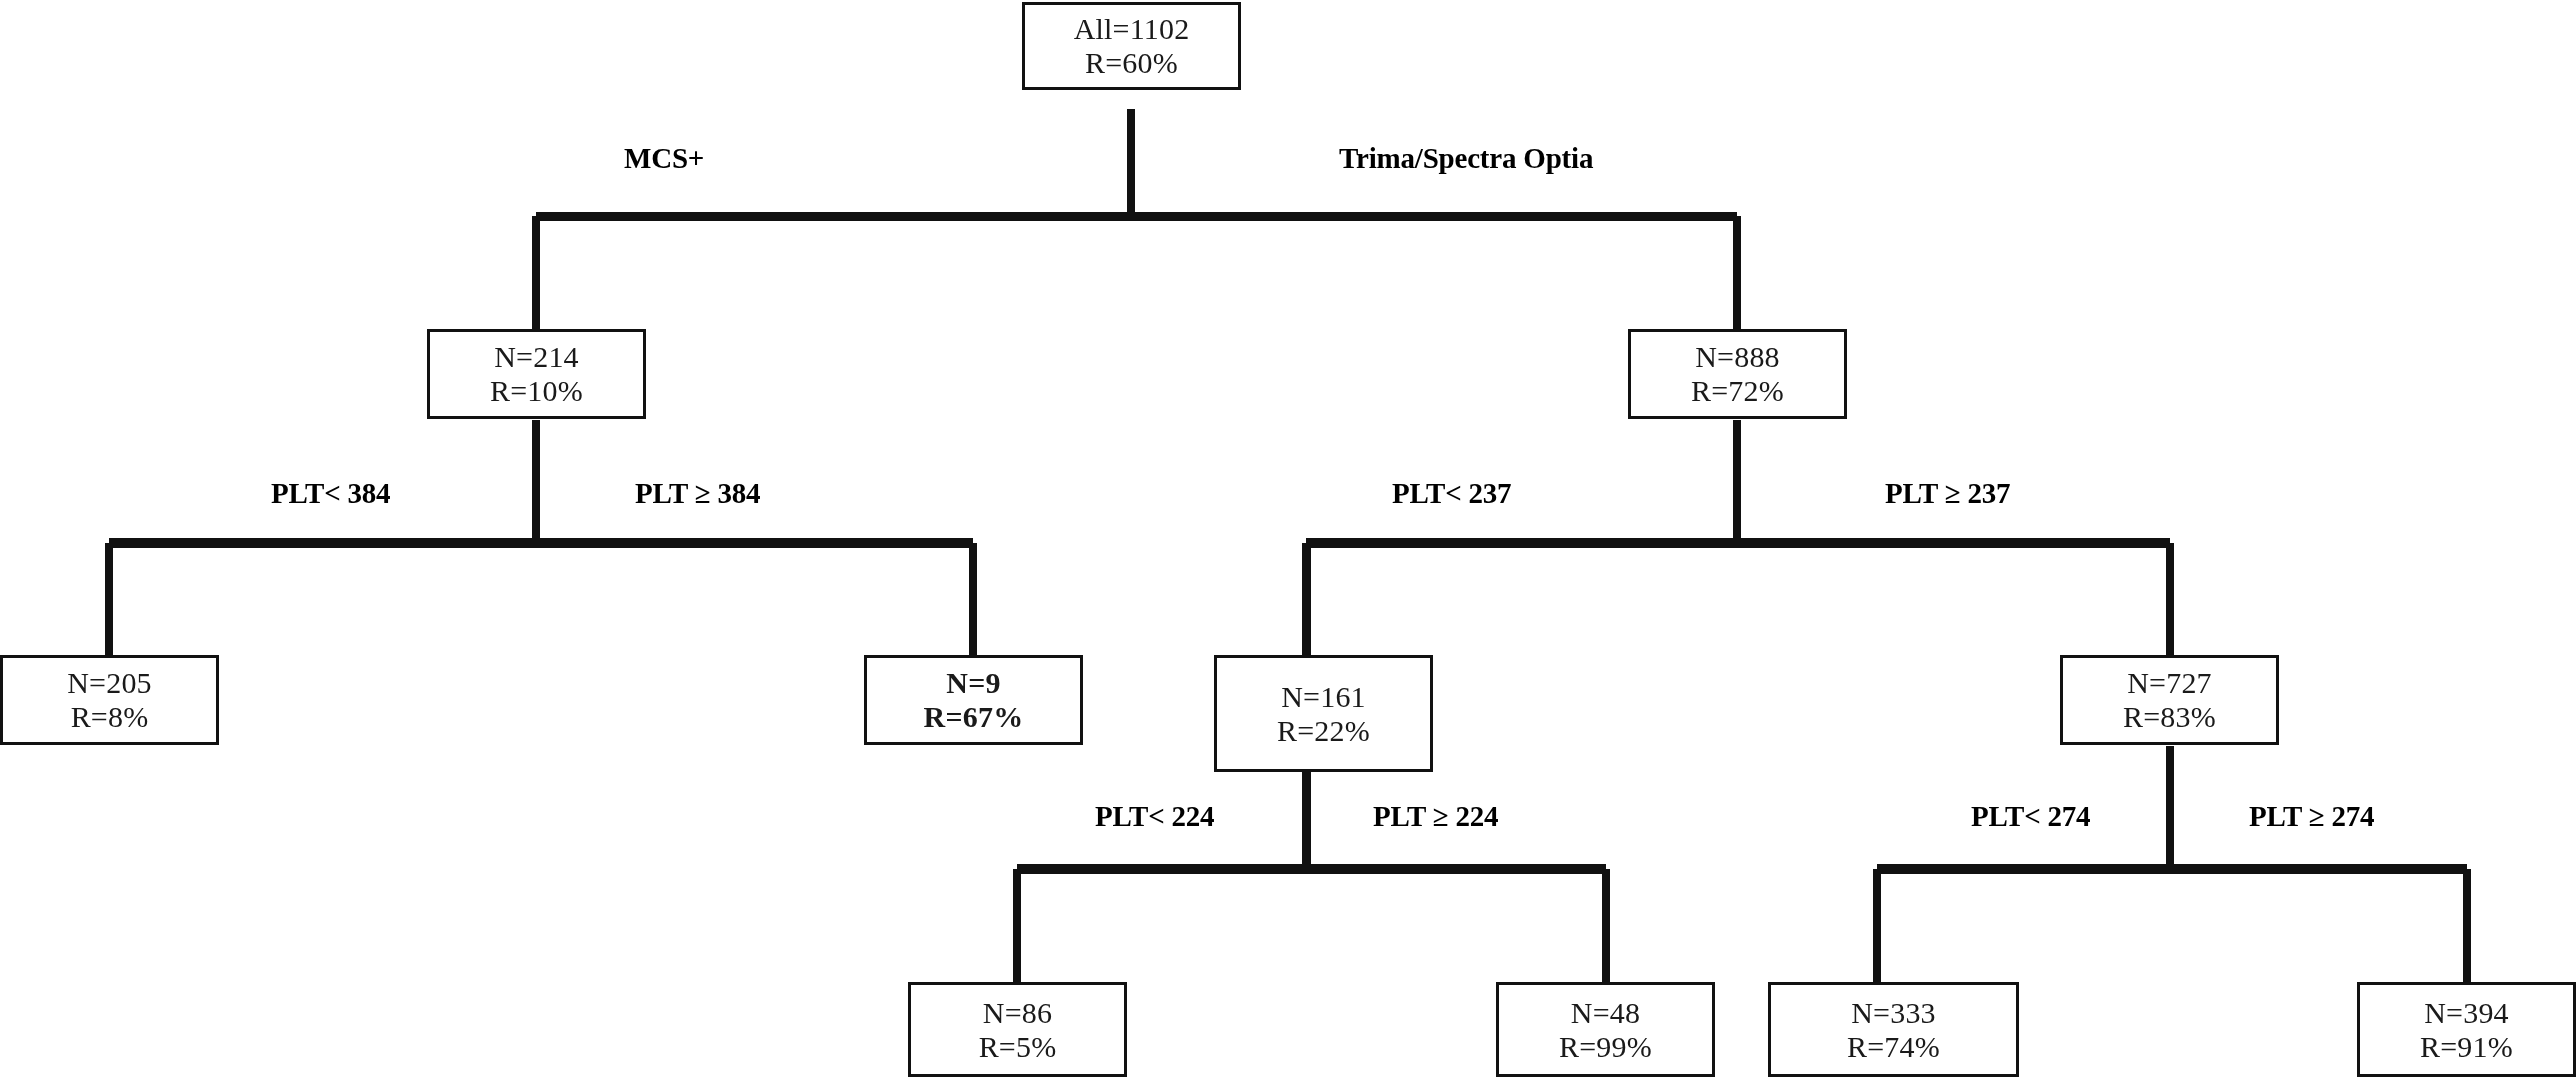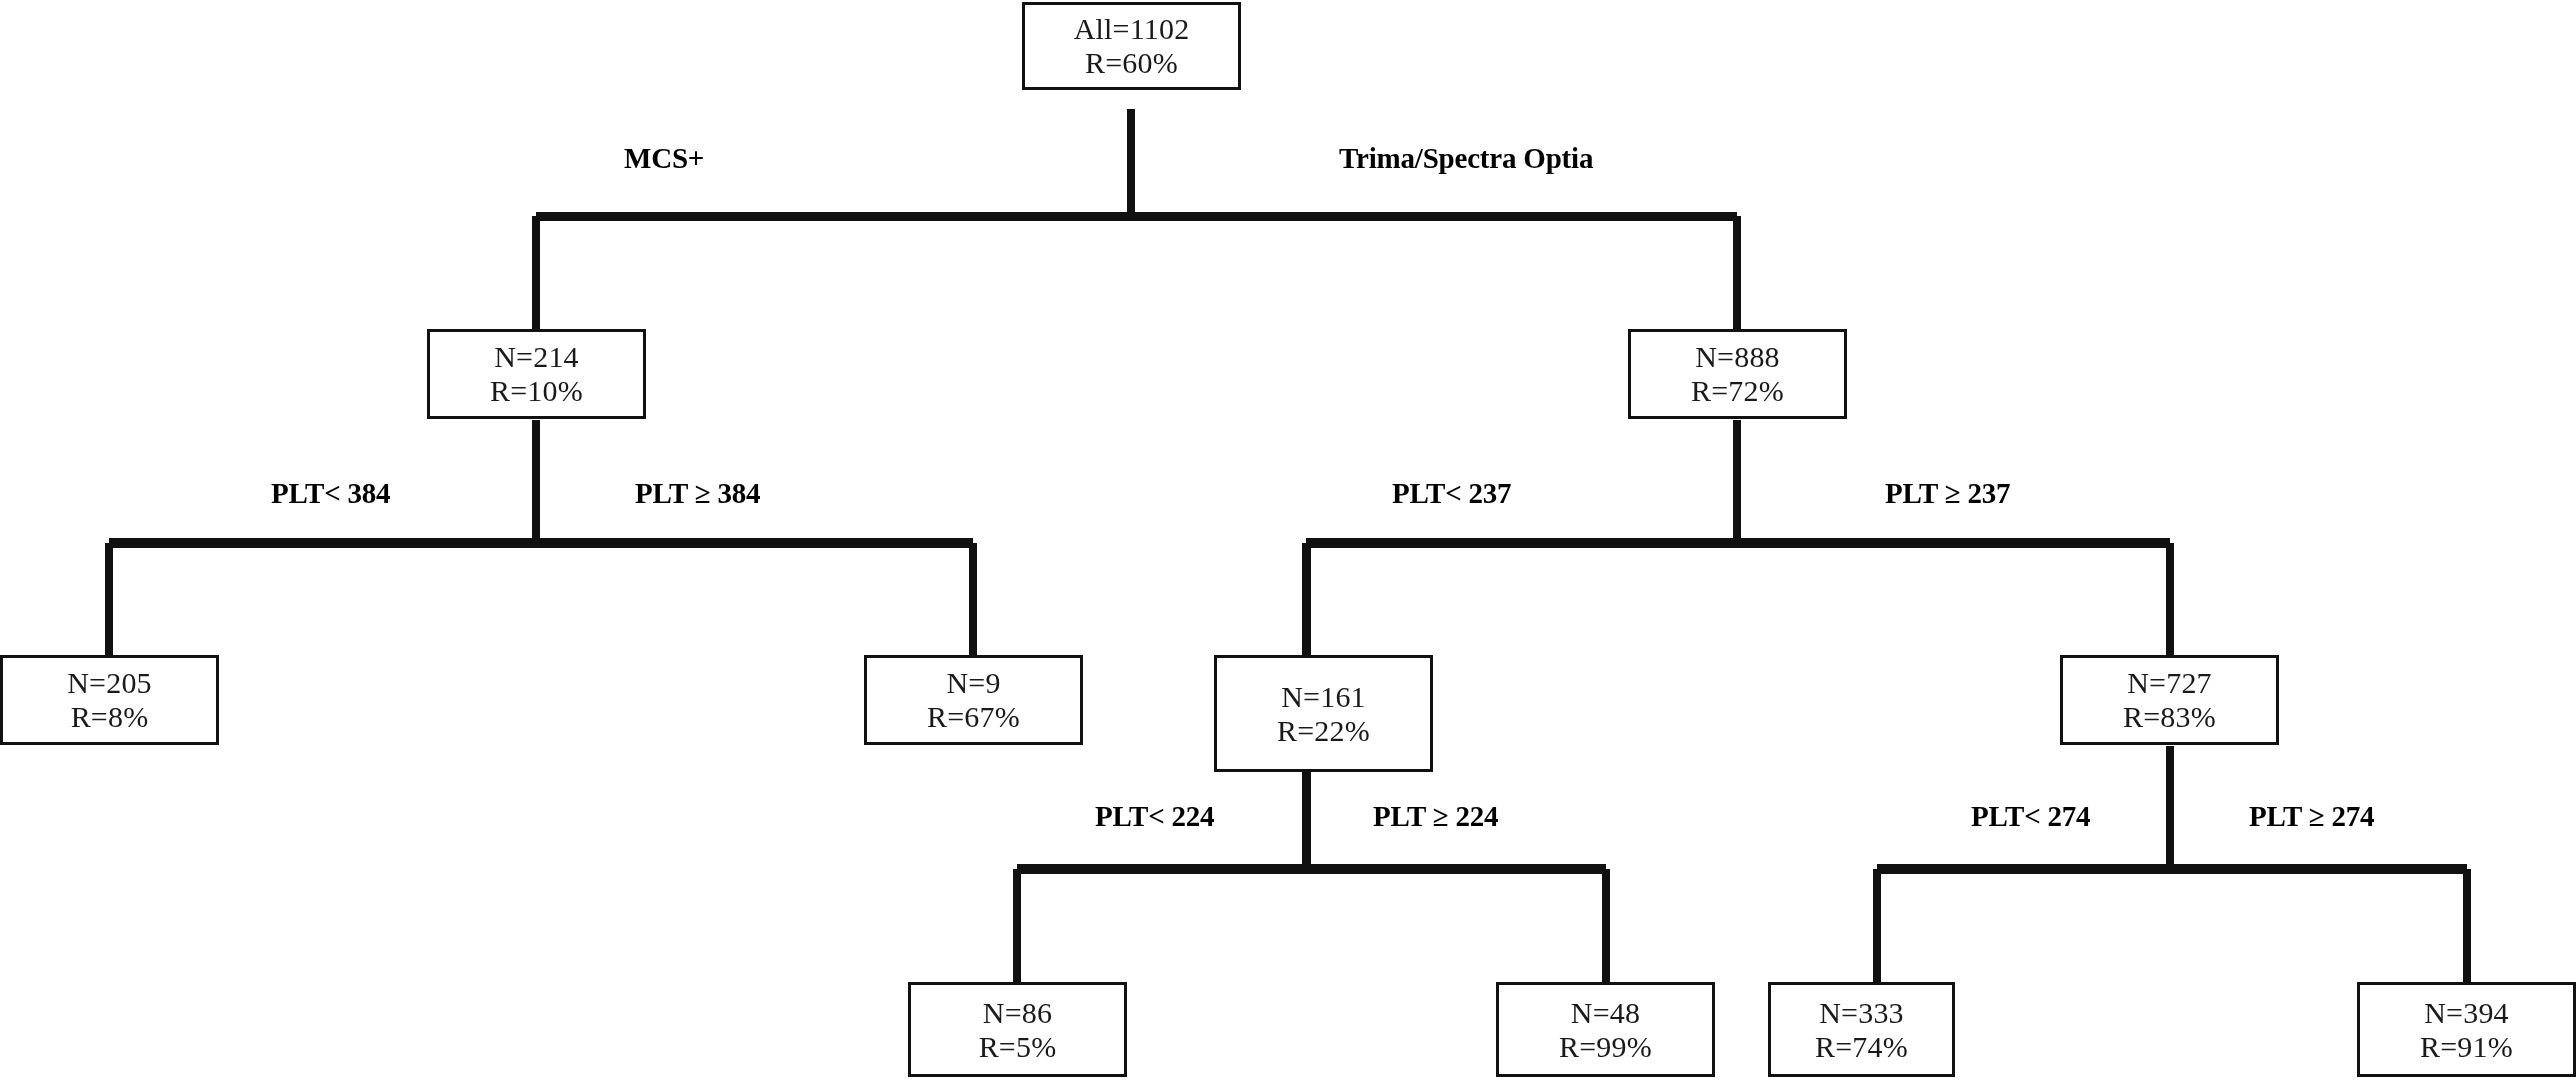--- a/index.html
+++ b/index.html
@@ -88,41 +88,41 @@
         <div class="node-line">R=10%</div>
       </div>
       <div class="tree-node" style="left: 1628px; top: 329px; width: 219px; height: 90px;">
         <div class="node-line">N=888</div>
         <div class="node-line">R=72%</div>
       </div>
       <div class="tree-node" style="left: 0px; top: 655px; width: 219px; height: 90px;">
         <div class="node-line">N=205</div>
         <div class="node-line">R=8%</div>
       </div>
-      <div class="tree-node" style="left: 864px; top: 655px; width: 219px; height: 90px;">
+      <div class="tree-node" style="left: 864px; top: 655px; width: 219px; height: 90px; font-weight: bold;">
         <div class="node-line">N=9</div>
         <div class="node-line">R=67%</div>
       </div>
       <div class="tree-node" style="left: 1214px; top: 655px; width: 219px; height: 117px;">
         <div class="node-line">N=161</div>
         <div class="node-line">R=22%</div>
       </div>
       <div class="tree-node" style="left: 2060px; top: 655px; width: 219px; height: 90px;">
         <div class="node-line">N=727</div>
         <div class="node-line">R=83%</div>
       </div>
       <div class="tree-node" style="left: 908px; top: 982px; width: 219px; height: 95px;">
         <div class="node-line">N=86</div>
         <div class="node-line">R=5%</div>
       </div>
       <div class="tree-node" style="left: 1496px; top: 982px; width: 219px; height: 95px;">
         <div class="node-line">N=48</div>
         <div class="node-line">R=99%</div>
       </div>
-      <div class="tree-node" style="left: 1768px; top: 982px; width: 187px; height: 95px;">
+      <div class="tree-node" style="left: 1768px; top: 982px; width: 251px; height: 95px;">
         <div class="node-line">N=333</div>
         <div class="node-line">R=74%</div>
       </div>
       <div class="tree-node" style="left: 2357px; top: 982px; width: 219px; height: 95px;">
         <div class="node-line">N=394</div>
         <div class="node-line">R=91%</div>
       </div>
     </div>
   <div id="label-layer">
       <div class="edge-label" style="left: 624px; top: 142px;">MCS+</div>

